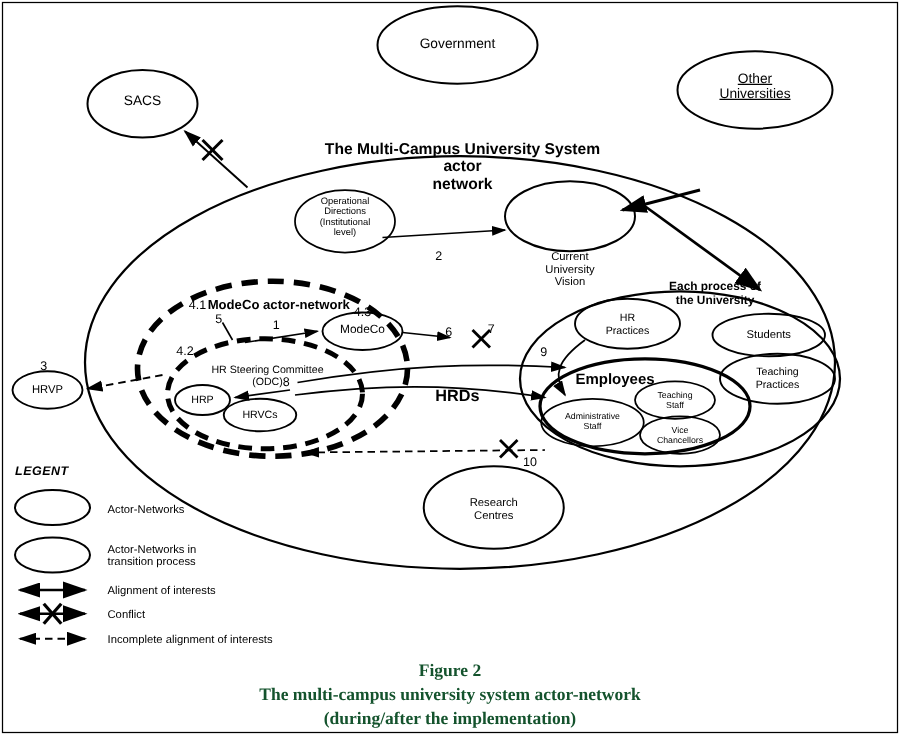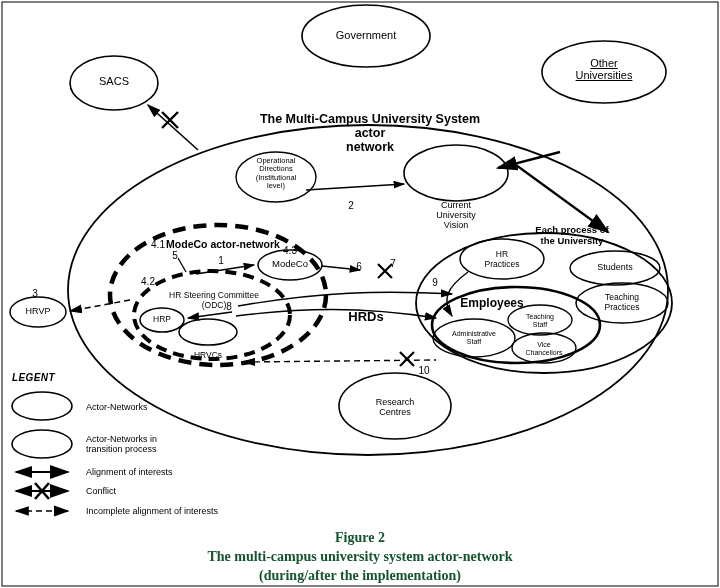--- a/index.html
+++ b/index.html
@@ -165,21 +165,21 @@
 level)</div>
   <div class="lbl" style="left:416px; top:155px; width:80px; font-size:9px;margin-top:45px;">Current
 University
 Vision</div>
 
   <div class="lbl" style="left:148px; top:239px; width:150px; font-size:10.5px; font-weight:bold;">ModeCo actor-network</div>
   <div class="lbl" style="left:262px; top:259px; width:56px; font-size:9.5px;">ModeCo</div>
   <div class="lbl" style="left:152px; top:291px; width:124px; font-size:8.5px;">HR Steering Committee
 (ODC)</div>
   <div class="lbl" style="left:142px; top:315px; width:40px; font-size:8.5px;">HRP</div>
-  <div class="lbl" style="left:182px; top:327px; width:52px; font-size:8.5px;margin-top:24px;">HRVCs</div>
+  <div class="lbl" style="left:182px; top:327px; width:52px; font-size:8.5px;">HRVCs</div>
   <div class="lbl" style="left:16px; top:306px; width:44px; font-size:9px;">HRVP</div>
   <div class="lbl" style="left:336px; top:310px; width:60px; font-size:13px; font-weight:bold;">HRDs</div>
 
   <div class="lbl" style="left:512px; top:225px; width:120px; font-size:9.5px; font-weight:bold;">Each process of
 the University</div>
   <div class="lbl" style="left:472px; top:250px; width:60px; font-size:8.5px;">HR
 Practices</div>
   <div class="lbl" style="left:583px; top:262px; width:64px; font-size:9px;">Students</div>
   <div class="lbl" style="left:586px; top:293px; width:72px; font-size:8.5px;">Teaching
 Practices</div>

